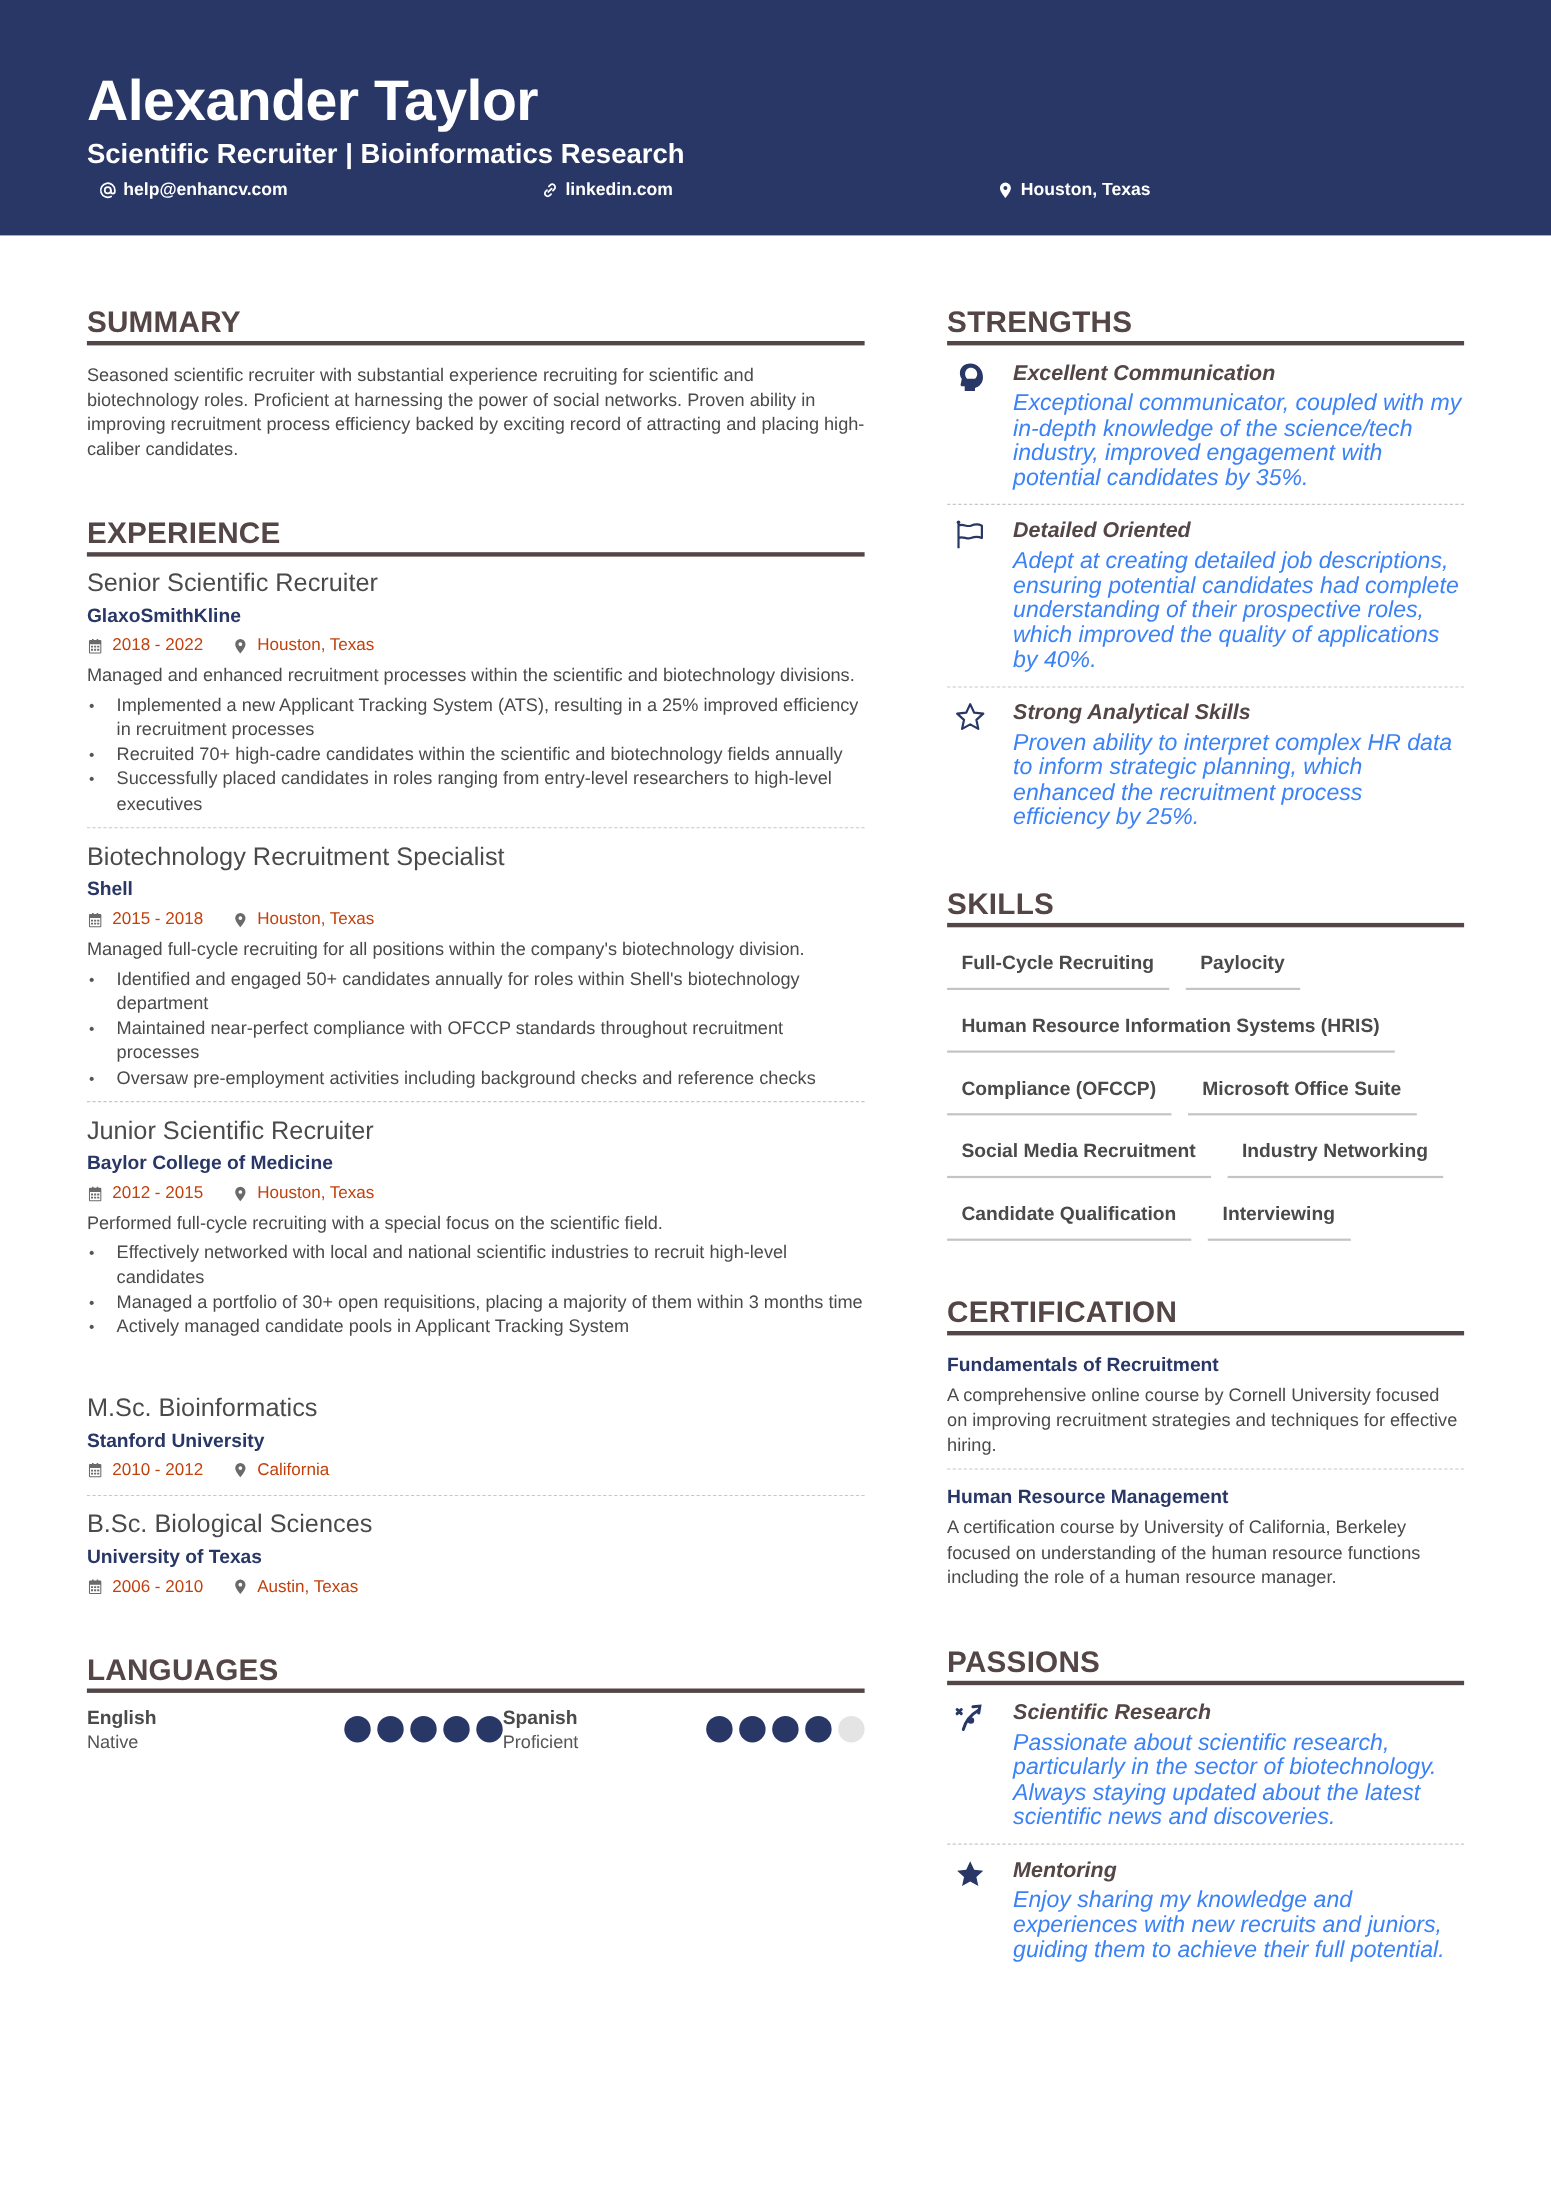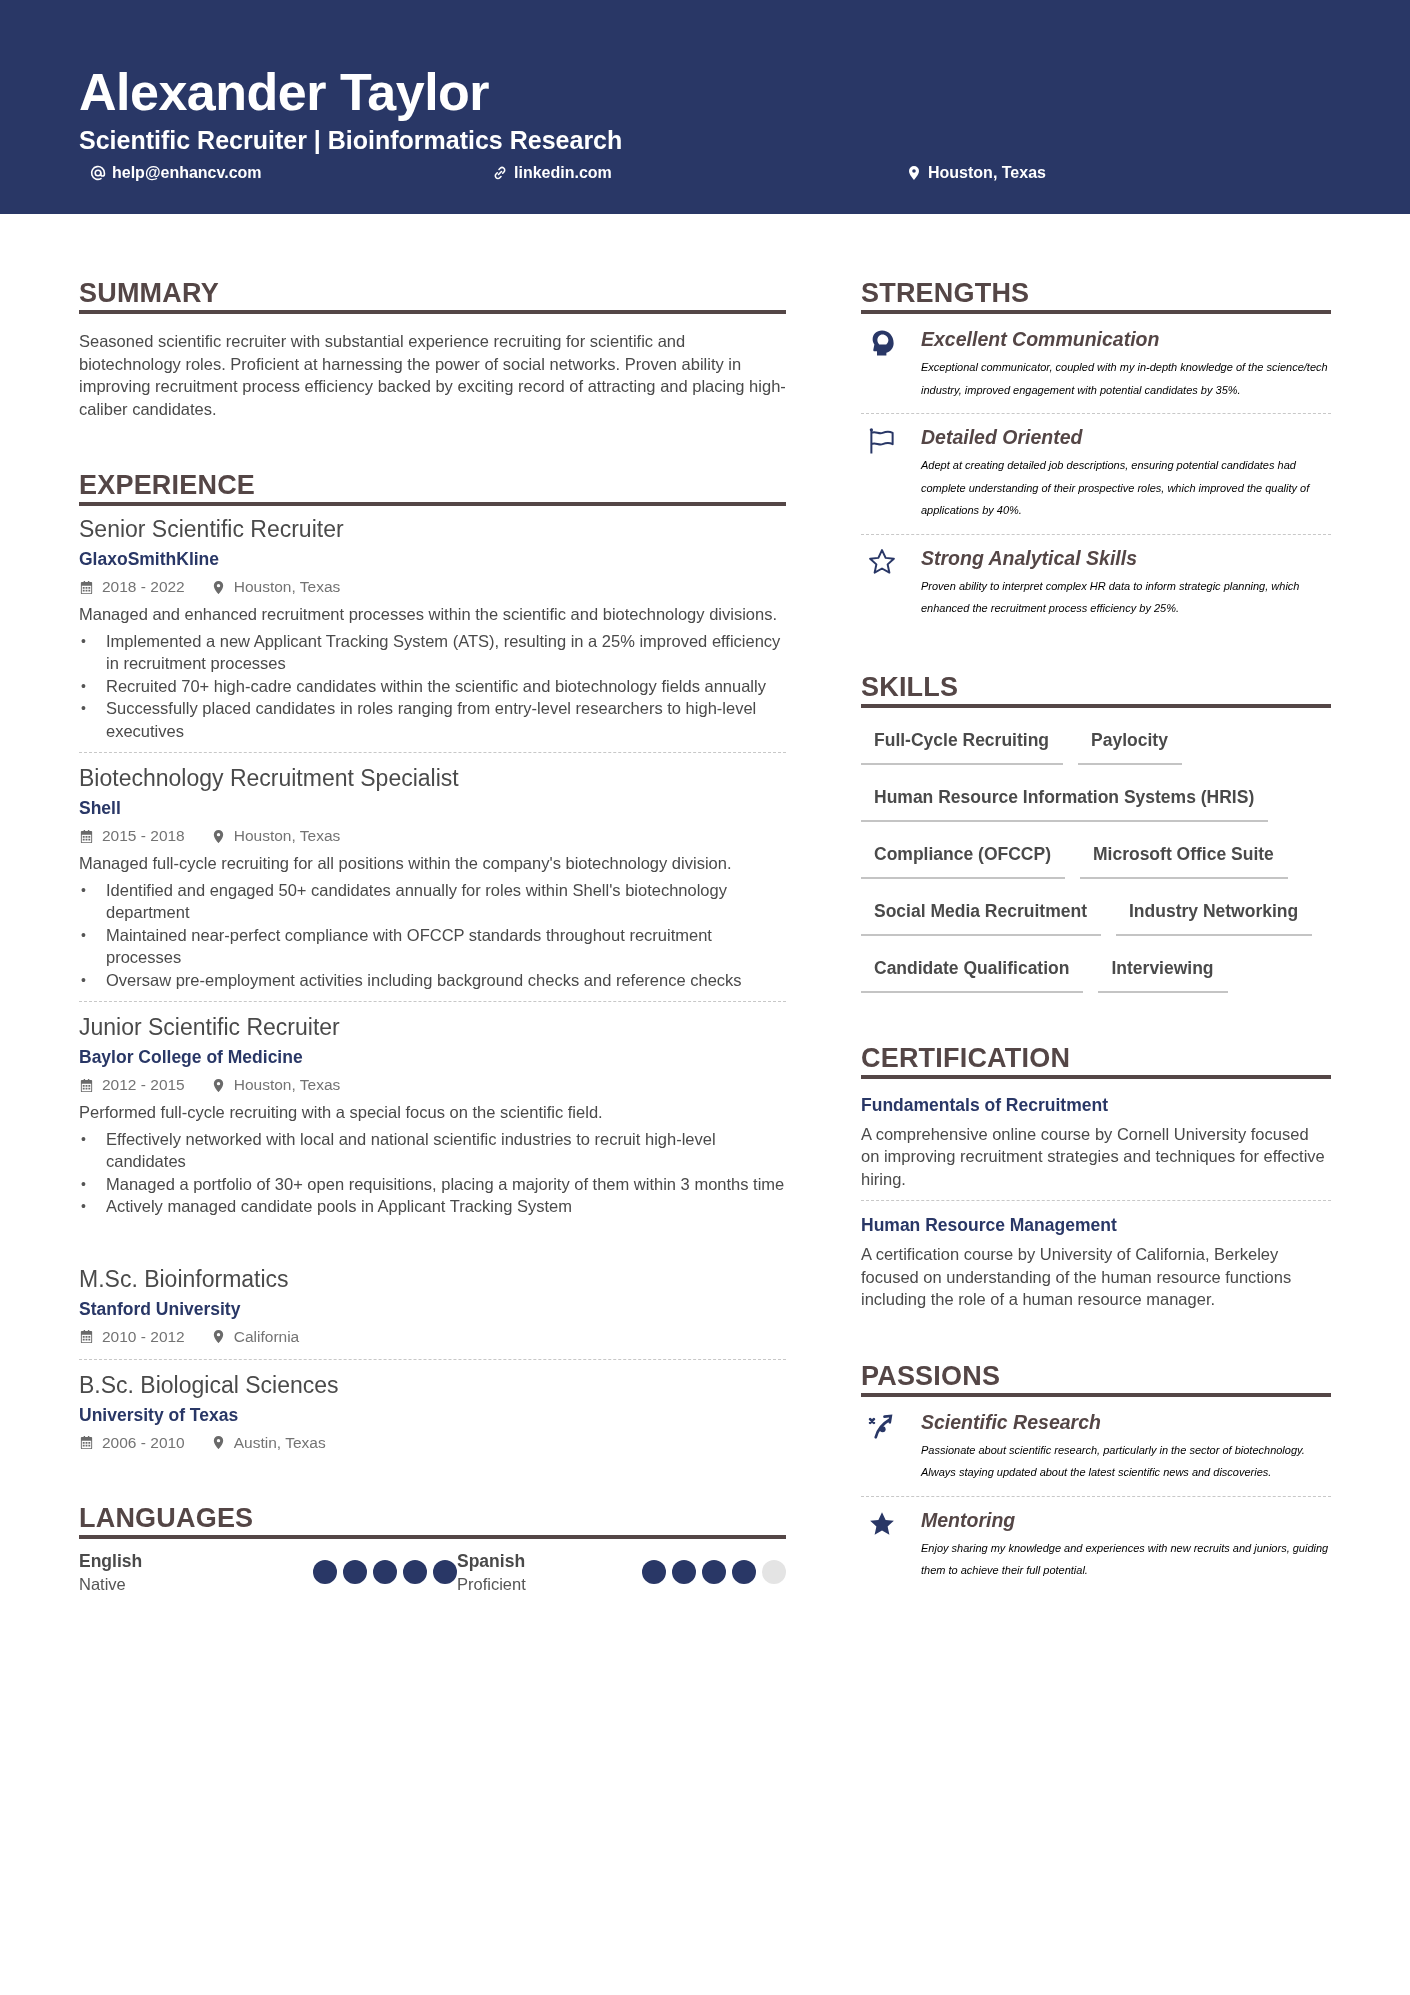--- a/index.html
+++ b/index.html
@@ -16,42 +16,42 @@
   .col-right { position: absolute; left: 861px; top: 276px; width: 470px; }
 
   .sec-title { font-size: 27px; font-weight: bold; color: #544646; line-height: 34px; border-bottom: 4px solid #544646; padding-bottom: 0; margin-bottom: 12px; letter-spacing: 0.2px; }
 
   .text { font-size: 16.5px; line-height: 22.5px; color: #4a4a4a; }
 
   .exp { padding-bottom: 10px; }
   .exp + .exp { border-top: 1px dashed #c8c8c8; padding-top: 10px; }
   .exp .role { font-size: 23px; color: #4a4a4a; line-height: 30px; font-weight: normal; }
   .exp .company { font-size: 17.5px; font-weight: bold; color: #293766; line-height: 26px; margin-top: 2px; }
-  .meta { display: flex; align-items: center; font-size: 15.5px; color: #737373; line-height: 24px; margin-top: 3px; }
+  .meta { display: flex; align-items: center; font-size: 15.5px; color: #c2410c; line-height: 24px; margin-top: 3px; }
   .meta .item { display: flex; align-items: center; gap: 8px; margin-right: 26px; }
   .meta svg { width: 15px; height: 15px; fill: #6a6a6a; }
   .exp .desc { margin-top: 4px; }
   .exp ul { list-style: none; margin-top: 4px; }
   .exp li { position: relative; padding-left: 27px; font-size: 16.5px; line-height: 22.5px; }
   .exp li::before { content: "•"; position: absolute; left: 2px; top: 0; color: #555; font-size: 14px; }
 
   .lang-row { display: flex; align-items: flex-start; margin-top: 6px; }
   .lang { display: flex; width: 378px; justify-content: space-between; align-items: center; }
   .lang .lname { font-size: 17.5px; font-weight: bold; color: #4a4a4a; line-height: 24px; }
   .lang .llevel { font-size: 16.5px; color: #555; line-height: 22px; }
   .dots { display: flex; gap: 6px; margin-right: 0px; }
   .dot { width: 24px; height: 24px; border-radius: 50%; background: #293766; }
   .dot.off { background: #e4e4e4; }
 
   .strength { display: flex; padding: 10px 0 12px; font-style: italic; }
   .strength + .strength { border-top: 1px dashed #c8c8c8; }
   .strength .icon { width: 60px; flex-shrink: 0; padding-left: 6px; padding-top: 2px; }
   .strength .icon svg { width: 30px; height: 30px; }
   .strength .s-title { font-size: 19.5px; font-weight: bold; color: #544646; line-height: 26px; }
-  .strength .s-desc { font-size: 11px; line-height: 22.5px; color: #000000; margin-top: 4px; }
+  .strength .s-desc { font-size: 21px; line-height: 22.5px; color: #3b82f6; margin-top: 4px; }
 
   .skills { display: flex; flex-wrap: wrap; column-gap: 15px; row-gap: 16px; margin-top: 16px; }
   .skill { font-size: 17.5px; font-weight: bold; color: #4a4a4a; padding: 4px 14px 11px 13px; border-bottom: 2px solid #c4c4c4; line-height: 24px; }
 
   .cert { padding: 6px 0 10px; }
   .cert + .cert { border-top: 1px dashed #c8c8c8; padding-top: 12px; }
   .cert .c-title { font-size: 17.5px; font-weight: bold; color: #293766; line-height: 24px; }
   .cert .c-desc { font-size: 16.5px; line-height: 22.5px; margin-top: 6px; }
 </style>
 </head>

